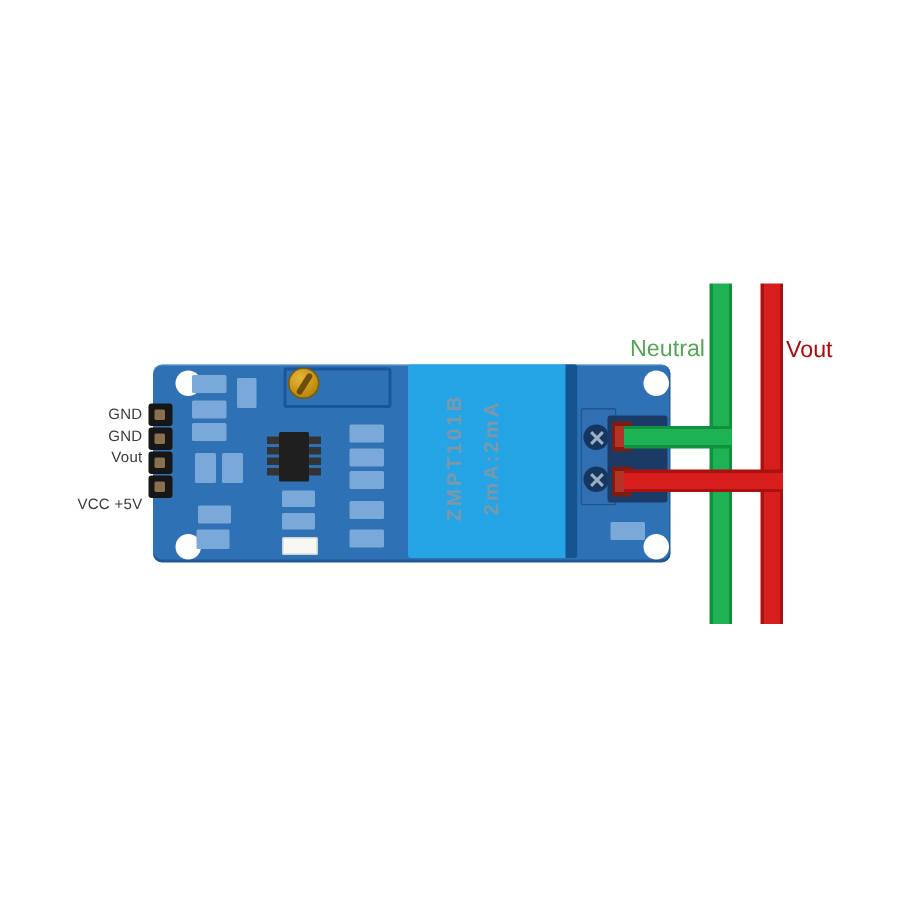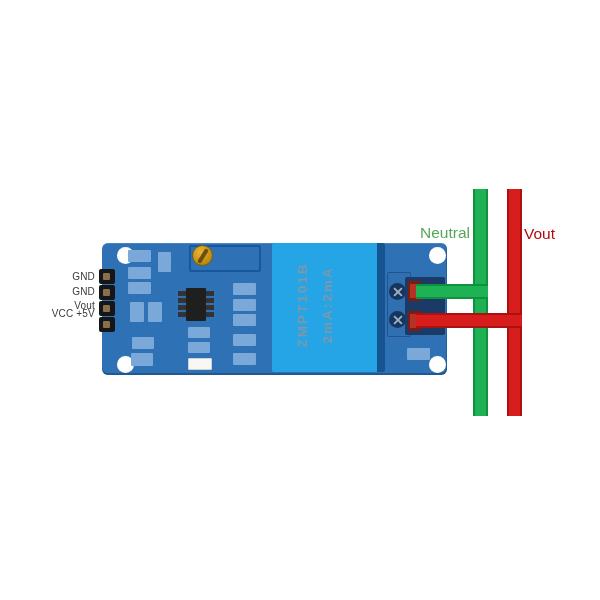--- a/index.html
+++ b/index.html
@@ -179,21 +179,21 @@
   <div class="abs hpin" style="left:99px; top:301px;">
       <span class="hpin-core"></span>
     </div>
   <div class="abs hpin" style="left:99px; top:317px;">
       <span class="hpin-core"></span>
     </div>
 
   <div class="abs pin-label" style="top:269px;">GND</div>
   <div class="abs pin-label" style="top:284px;">GND</div>
   <div class="abs pin-label" style="top:298px;">Vout</div>
-  <div class="abs pin-label" style="top:306px;">VCC +5V</div>
+  <div class="abs pin-label" style="top:329px;">VCC +5V</div>
 
   <div class="abs wire-green-v"></div>
   <div class="abs wire-red-v"></div>
   <div class="abs wire-green-h"></div>
   <div class="abs wire-red-h"></div>
 
   <div class="abs label-neutral">Neutral</div>
   <div class="abs label-line">Vout</div>
 
 </div>

